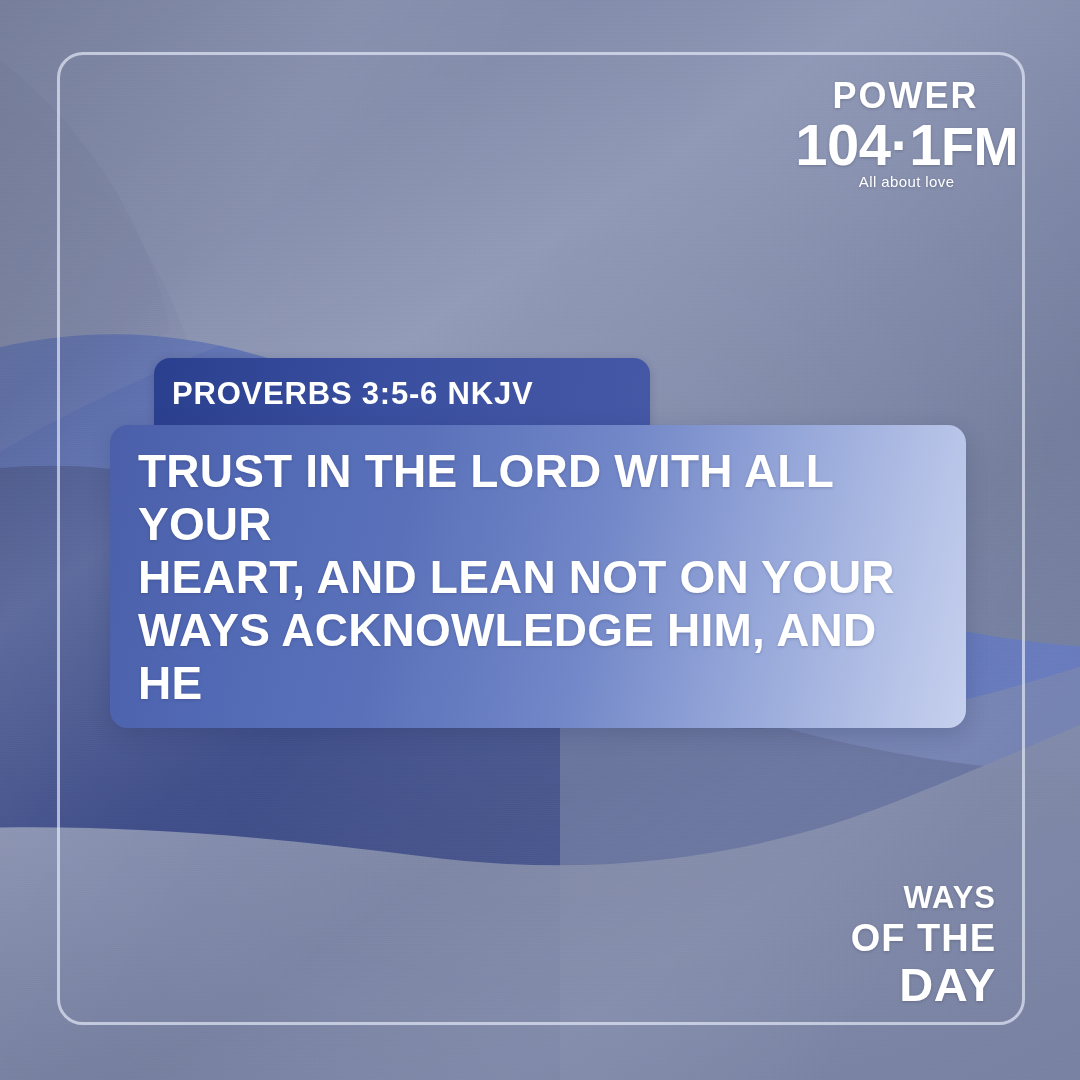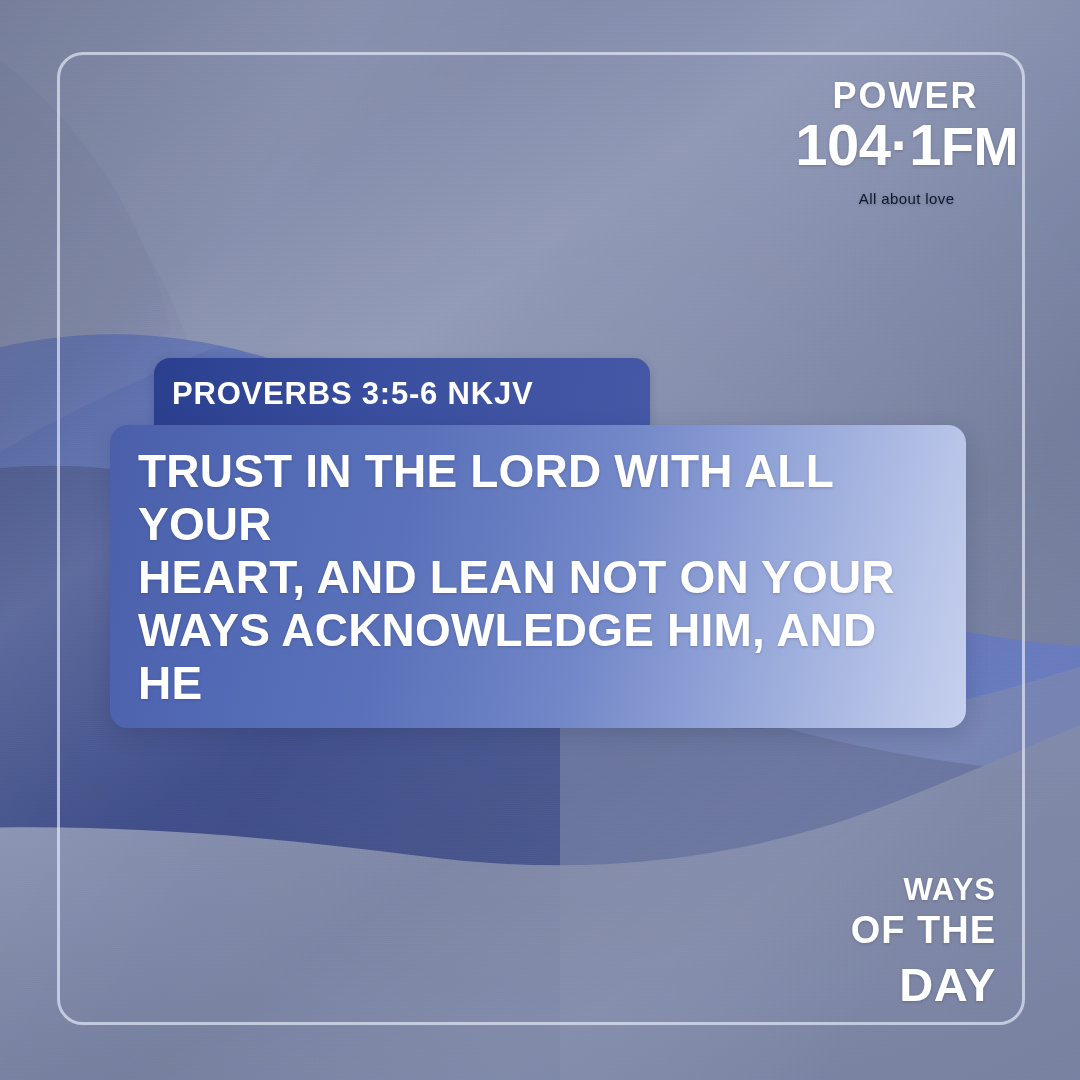--- a/index.html
+++ b/index.html
@@ -85,22 +85,22 @@
   }
   .logo-freq .fm {
     font-size: 54px;
     letter-spacing: -0.5px;
     vertical-align: baseline;
   }
   .logo-tag {
     font-size: 15px;
     font-weight: 400;
     letter-spacing: 0.4px;
-    margin-top: 17px;
-    color: #0f172a;
+    margin-top: 0;
+    color: #ffffff;
   }
 
   
   .verse-ref-tab {
     position: absolute;
     left: 110px; top: 358px;
     width: 496px; height: 72px;
     border-radius: 16px 16px 0 0;
     background: linear-gradient(100deg, #2b3f8f 0%, #3a4f9f 48%, #4558a6 100%);
     box-shadow: 0 2px 10px rgba(30,38,75,0.22);
@@ -150,21 +150,21 @@
   .vod {
     position: absolute;
     right: 84px; bottom: 70px;
     text-align: right;
     color: #ffffff;
     line-height: 1.06;
     text-shadow: 0 1px 3px rgba(40,46,70,0.28);
   }
   .vod-1 { font-size: 31px; font-weight: 700; letter-spacing: 1.0px; }
   .vod-2 { font-size: 38px; font-weight: 700; letter-spacing: 1.0px; margin-top: 3px; }
-  .vod-3 { font-size: 47px; font-weight: 700; letter-spacing: 0.6px; margin-top: 10px; }
+  .vod-3 { font-size: 47px; font-weight: 700; letter-spacing: 0.6px; margin-top: 2px; }
 </style>
 </head>
 <body>
 
 <div id="canvas">
 
   <div class="bg-layer bg-base"></div>
 
   <div class="waves">
     <svg viewBox="0 0 1080 1080" preserveAspectRatio="none" aria-hidden="true">

